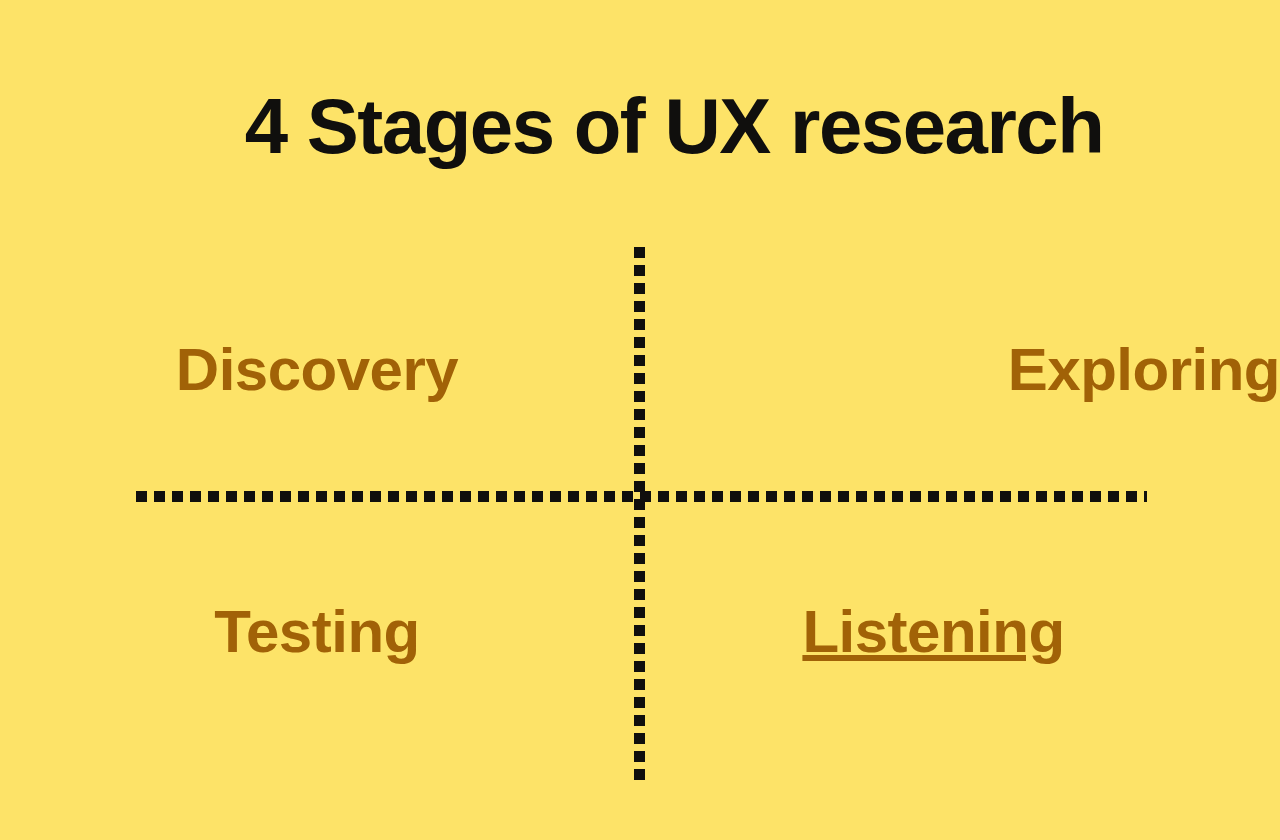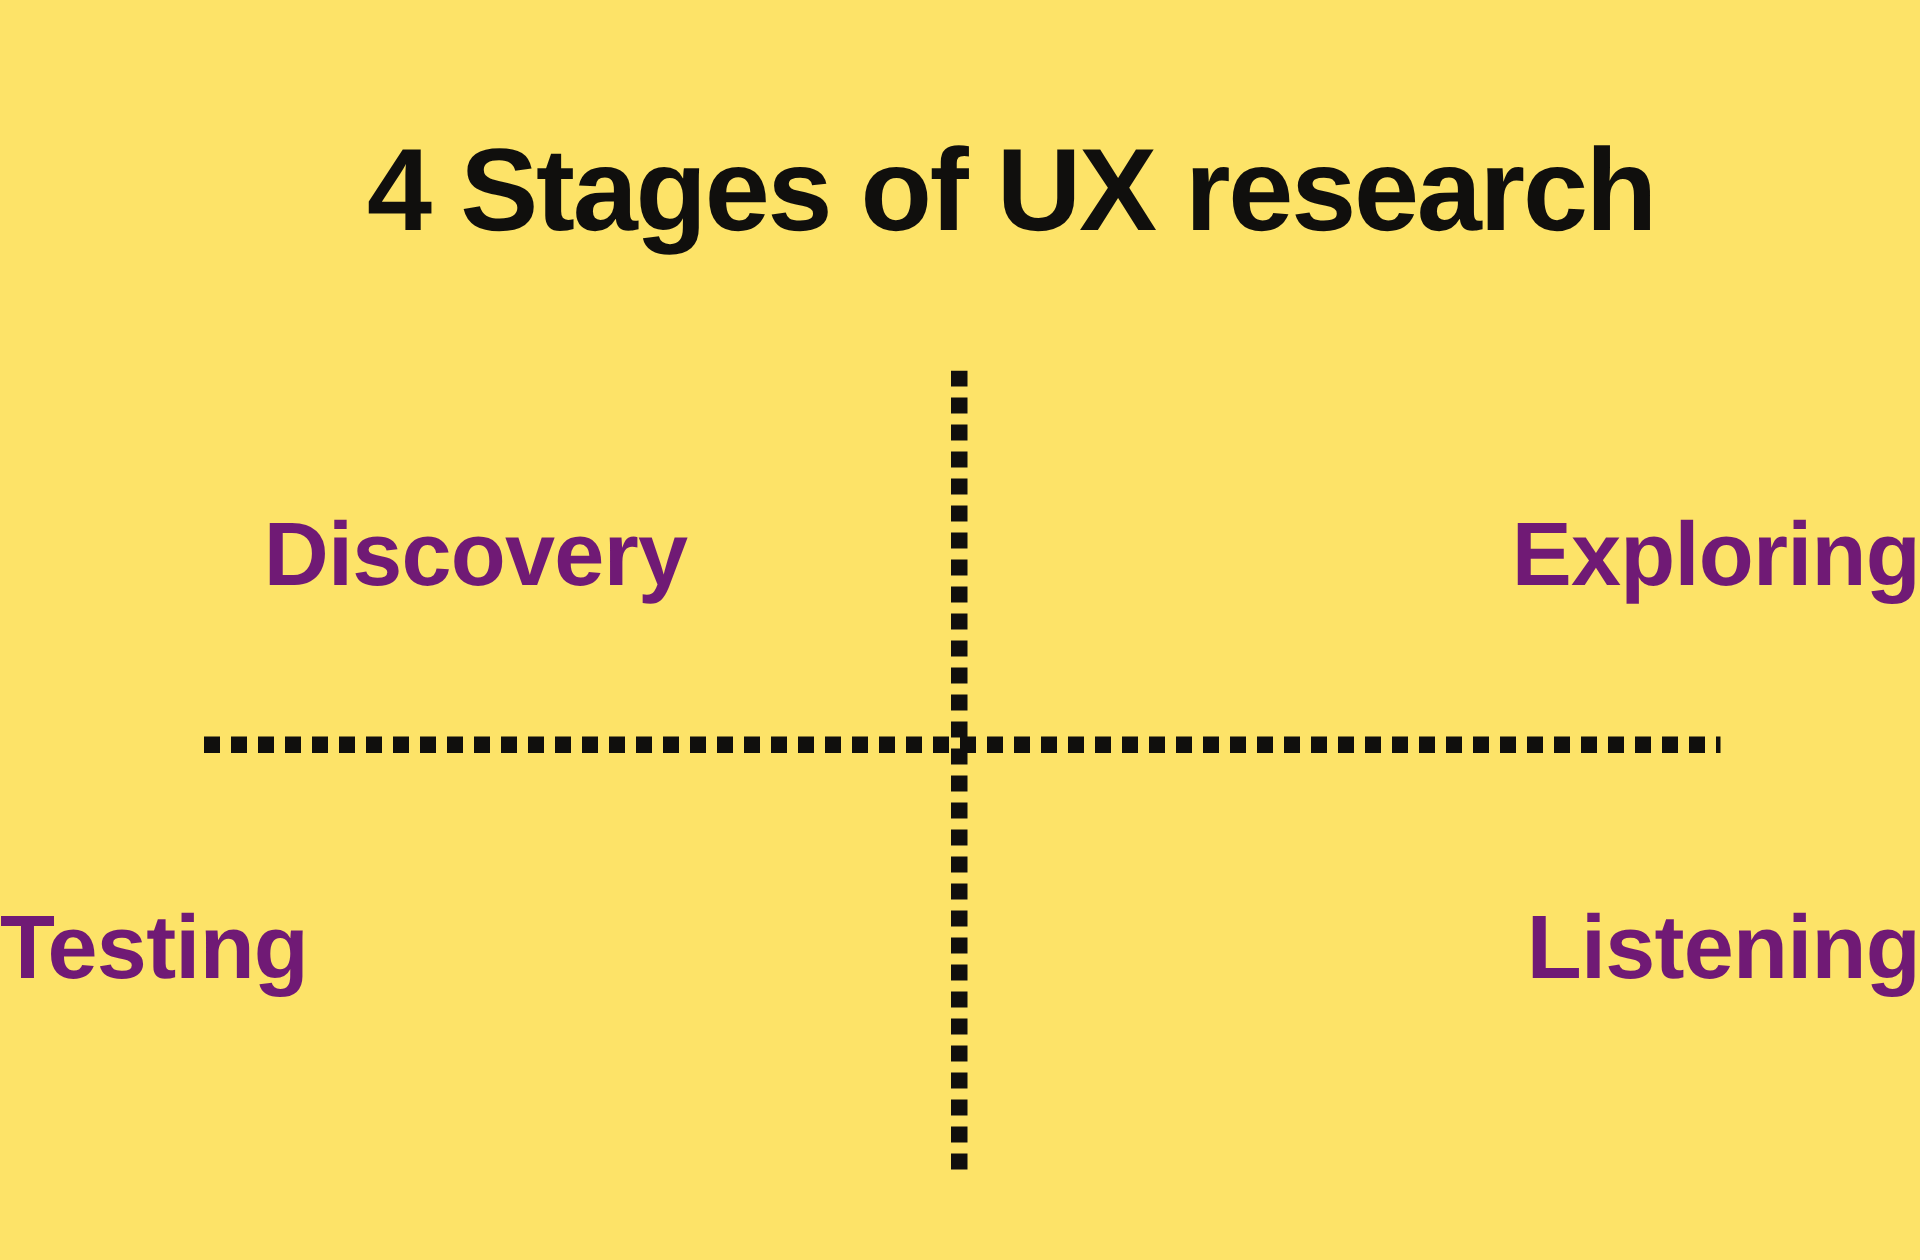--- a/index.html
+++ b/index.html
@@ -69,21 +69,21 @@
       rgba(0,0,0,0) 11px,
       rgba(0,0,0,0) 18px
     );
     background-size: 18px 11px;
     background-repeat: repeat-x;
   }
 
   
   .quadrant {
     position: absolute;
-    color: #701a75;
+    color: #a16207;
     font-family: "Liberation Sans", sans-serif;
     font-weight: bold;
     font-size: 60px;
     line-height: 72px;
     letter-spacing: -0.5px;
     white-space: nowrap;
   }
 
   .quadrant-top-left {
     left: 0;
@@ -96,28 +96,29 @@
     left: 645px;
     top: 334px;
     width: 635px;
     text-align: right;
   }
 
   .quadrant-bottom-left {
     left: 0;
     top: 596px;
     width: 634px;
-    text-align: left;
+    text-align: center;
   }
 
   .quadrant-bottom-right {
-    left: 645px;
+    left: 616px;
     top: 596px;
     width: 635px;
-    text-align: right;
+    text-align: center;
+    text-decoration: underline;
   }
 </style>
 </head>
 <body>
 
 <div class="slide">
 
   <div class="title">4 Stages of UX research</div>
 
   <div class="divider-vertical"></div>

